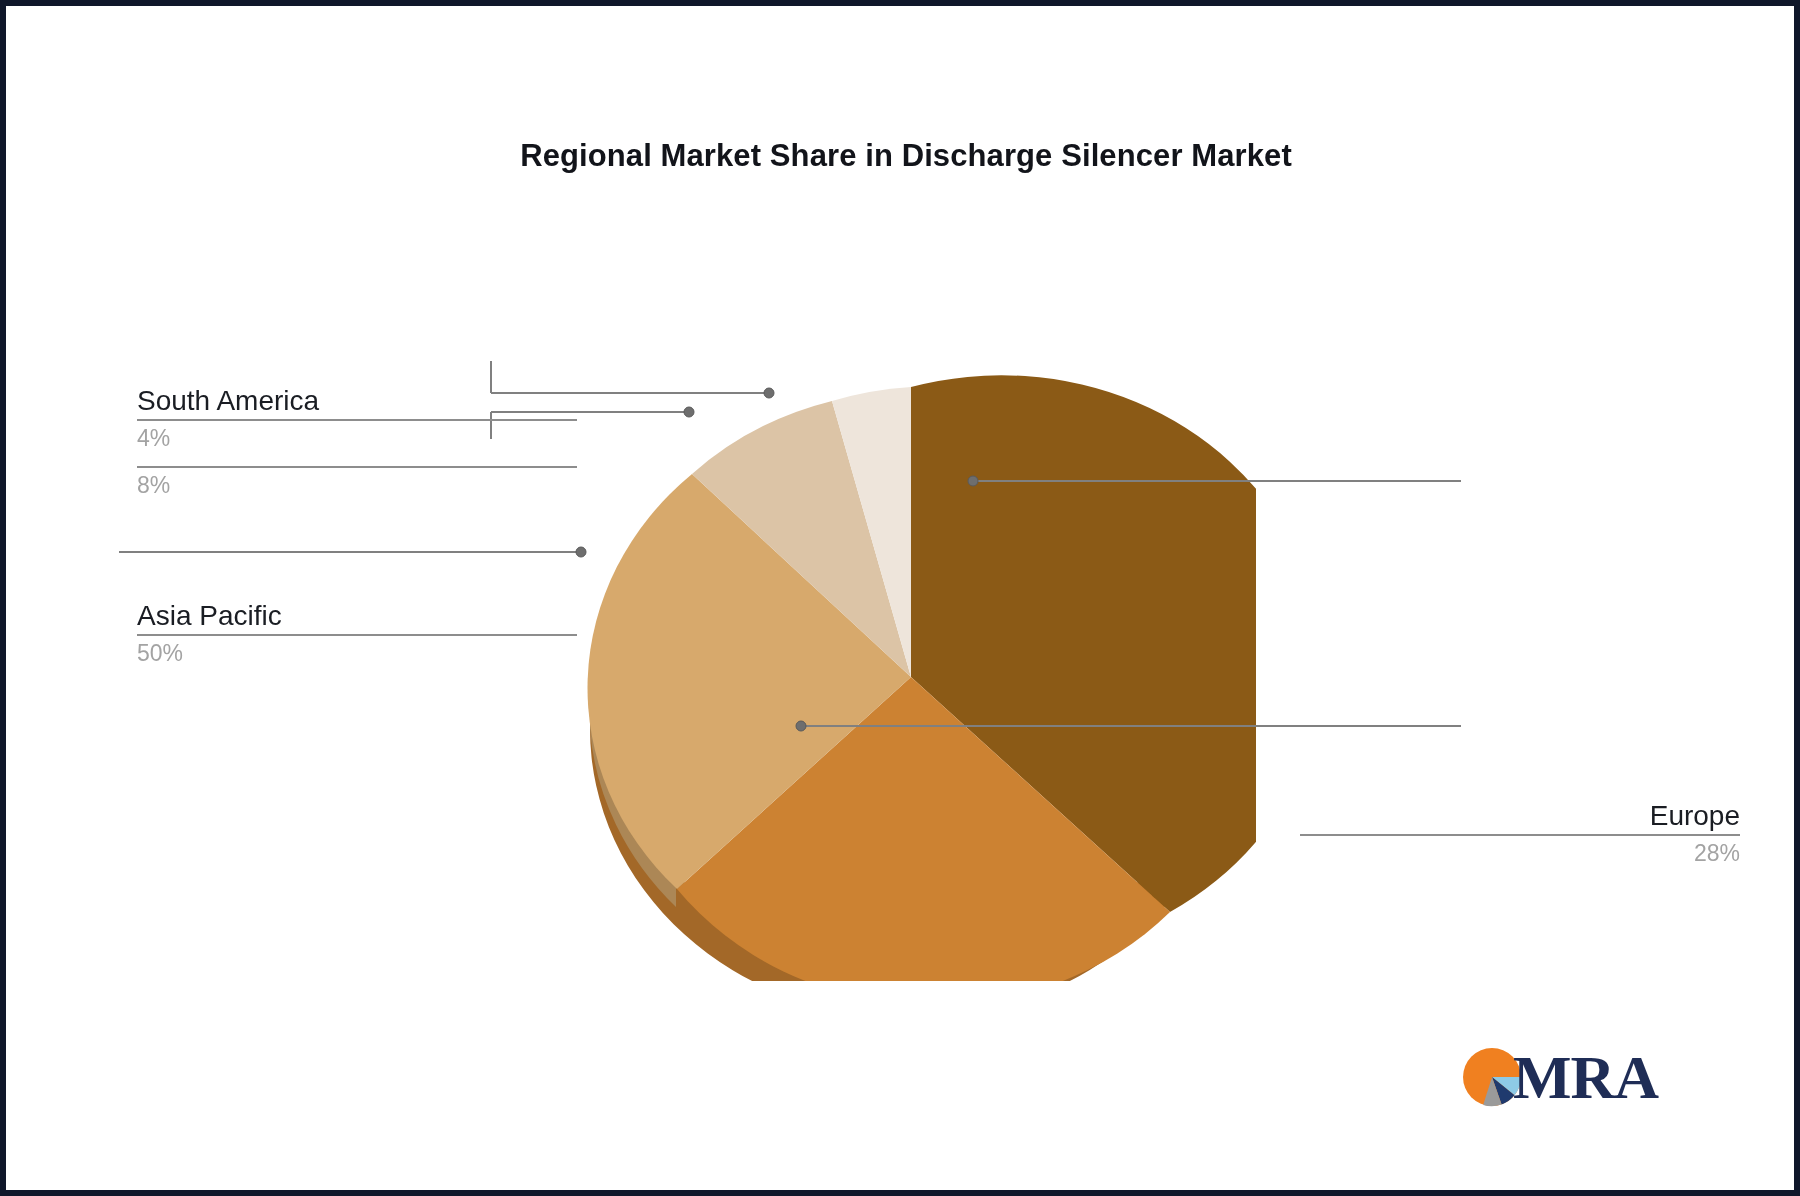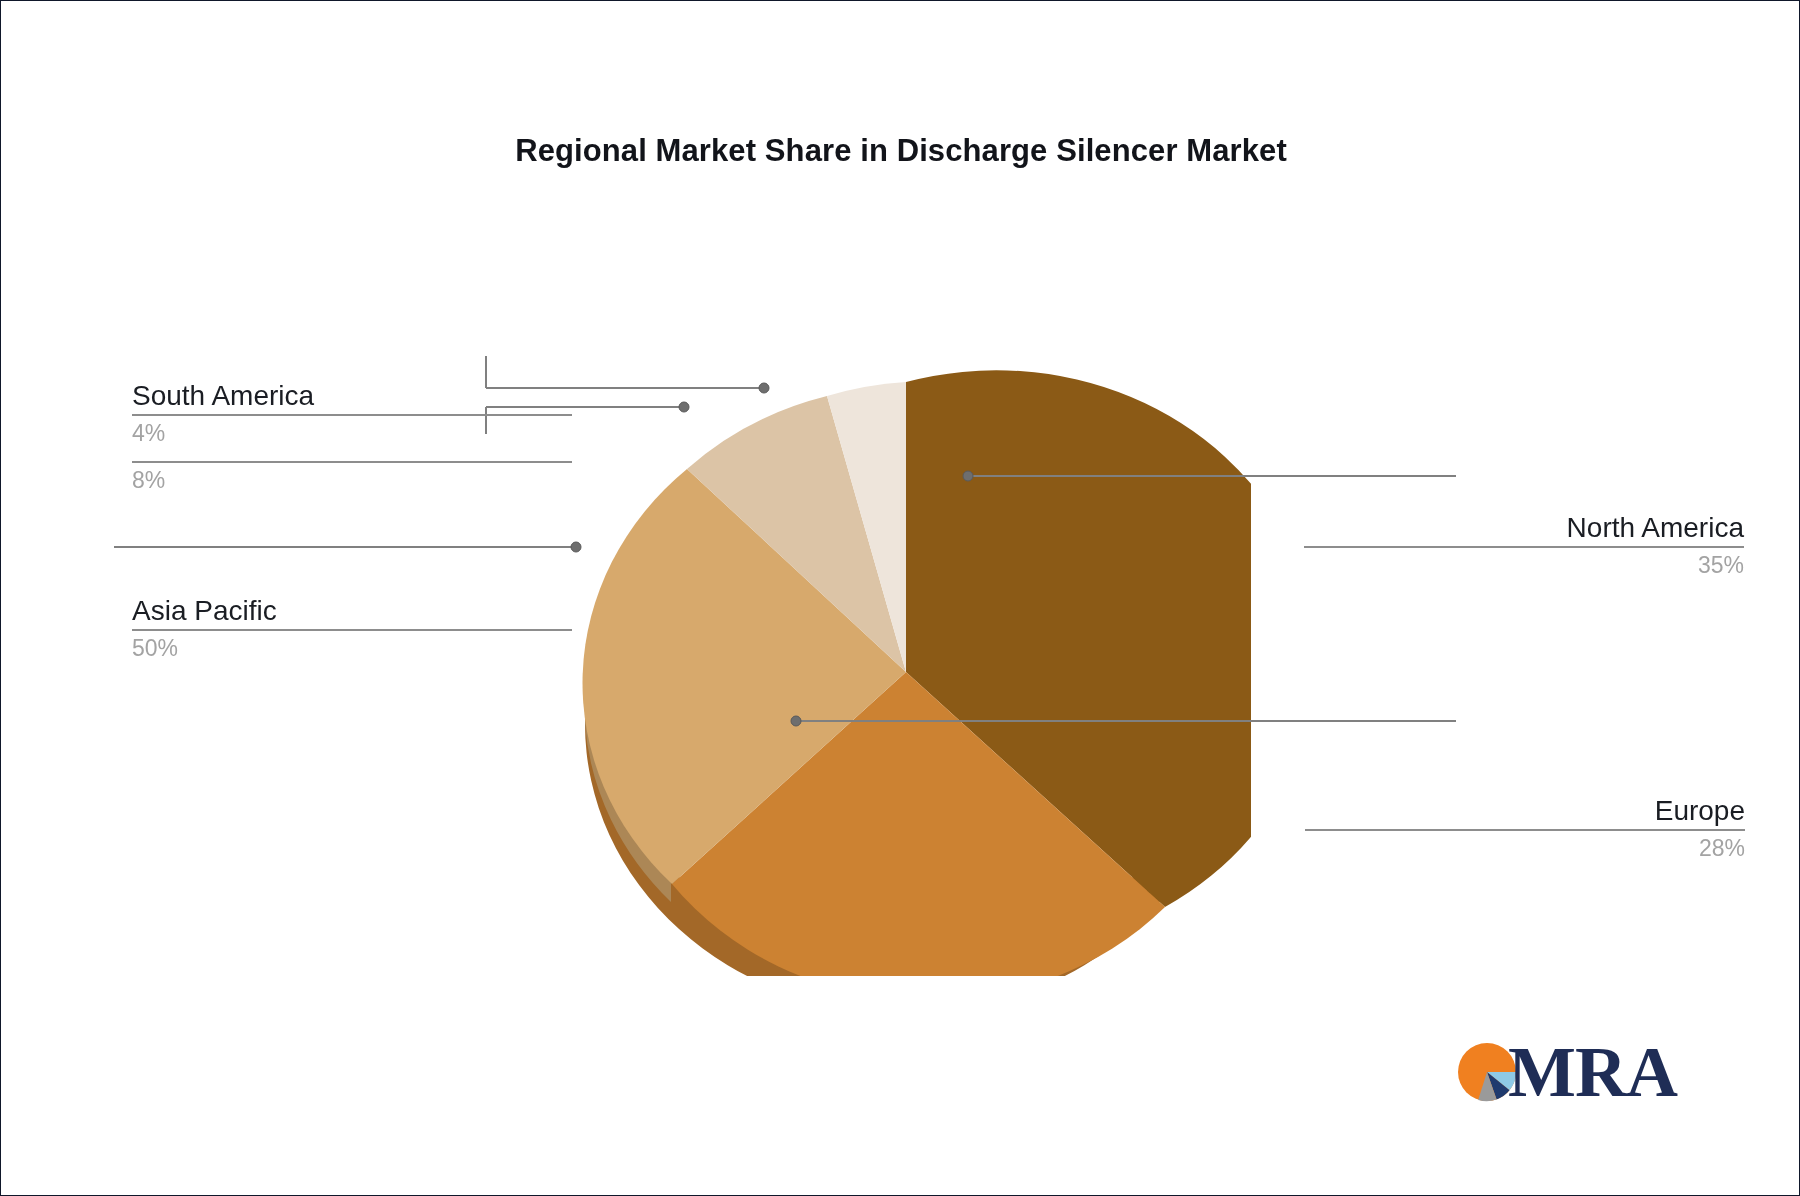--- a/index.html
+++ b/index.html
@@ -5,21 +5,21 @@
   html, body {
     margin: 0;
     padding: 0;
     background: #ffffff;
   }
   #canvas {
     position: relative;
     width: 1800px;
     height: 1196px;
     background: #ffffff;
-    border: 1px solid #0f172a;
+    border: 6px solid #0f172a;
     box-sizing: border-box;
     overflow: hidden;
     font-family: "Liberation Sans", sans-serif;
   }
 
   
   #chart-title {
     position: absolute;
     top: 132px;
     left: 0;
@@ -98,21 +98,21 @@
     left: 1455px;
     top: 1038px;
     width: 200px;
     height: 66px;
     display: flex;
     align-items: center;
   }
   #brand-logo .logo-mark { flex: 0 0 auto; }
   #brand-logo .logo-word {
     font-family: "Liberation Serif", serif;
-    font-size: 72px;
+    font-size: 62px;
     font-weight: bold;
     color: #1f2d56;
     line-height: 1;
     margin-left: -10px;
     letter-spacing: -1px;
   }
 </style>
 </head>
 <body>
 
@@ -208,25 +208,20 @@
     <div class="cl-rule"></div>
     <div class="cl-value">8%</div>
   </div>
 
   <div class="callout left" id="cl-asia-pacific">
     <div class="cl-name">Asia Pacific</div>
     <div class="cl-rule"></div>
     <div class="cl-value">50%</div>
   </div>
 
-  <div class="callout right" id="cl-north-america">
-    <div class="cl-name">North America</div>
-    <div class="cl-rule"></div>
-    <div class="cl-value">35%</div>
-  </div>
 
   <div class="callout right" id="cl-europe">
     <div class="cl-name">Europe</div>
     <div class="cl-rule"></div>
     <div class="cl-value">28%</div>
   </div>
 
   <div id="brand-logo">
     <svg class="logo-mark" width="62" height="62" viewBox="0 0 62 62">
       <circle cx="31" cy="31" r="29" fill="#F08020"></circle>

